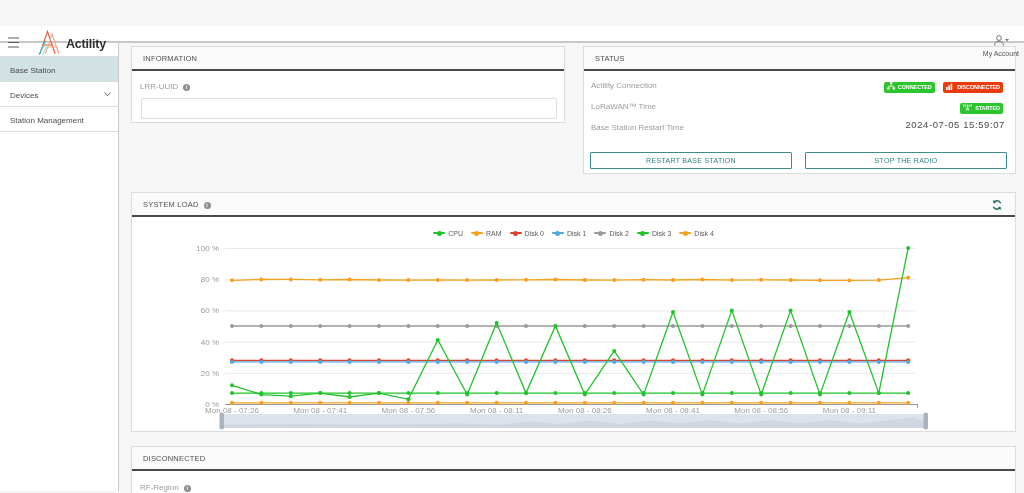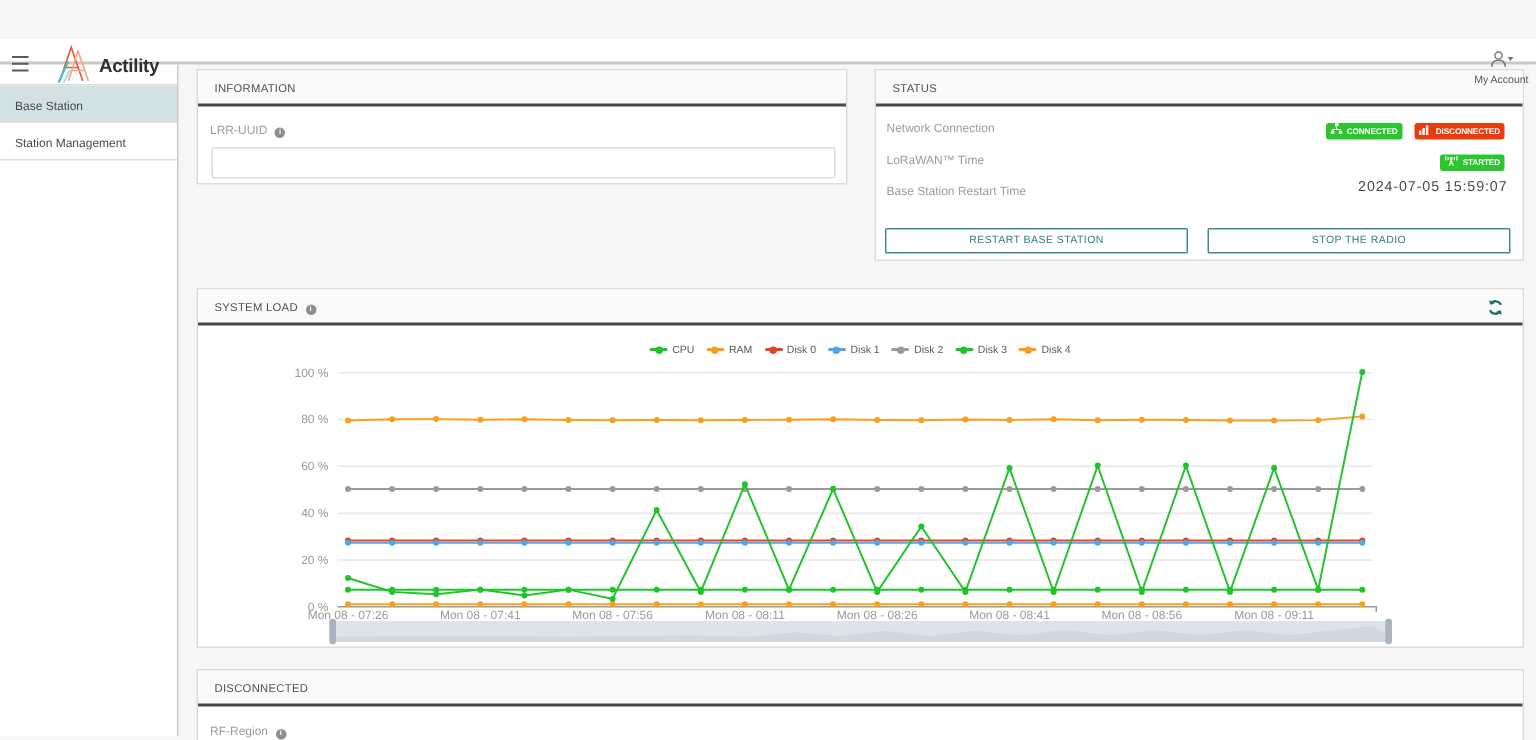--- a/index.html
+++ b/index.html
@@ -74,34 +74,37 @@
       </g>
       <path d="M12 4 l4 0 l-2 2.6 z" fill="#777"></path>
     </svg>
     <div class="lbl">My Account</div>
   </div>
 </div>
 
 <div id="sidebar">
   <div class="items">
     <div class="item sel">Base Station</div>
+    <div class="item">Devices<svg class="chev" style="position:absolute;right:7px;top:10px" width="7" height="5" viewBox="0 0 7 5">
+          <path d="M0.5 0.5 L3.5 3.8 L6.5 0.5" fill="none" stroke="#666" stroke-width="1"></path>
+        </svg></div>
     <div class="item">Station Management</div>
   </div>
 </div>
 
 <div class="panel" style="left:131px;top:46px;width:434px;height:77px">
   <div class="phead">INFORMATION</div>
   <div class="glabel abs" style="left:8px;top:35px">LRR-UUID<span class="info-i">i</span></div>
   <div class="abs" style="left:9px;top:51px;width:416px;height:21px;border:1px solid #ddd;border-radius:2px;background:#fff"></div>
 </div>
 
 <div class="panel" style="left:583px;top:46px;width:433px;height:128px">
   <div class="phead">STATUS</div>
   <div class="srow" style="top:34px">
-    <span class="glabel">Network Connection</span>
+    <span class="glabel">Actility Connection</span>
     <span class="rightv">
       <span class="badge bgreen"><svg width="8" height="8" viewBox="0 0 8 8">
             <g fill="#fff">
               <rect x="3" y="0" width="2.4" height="2.2" rx=".4"></rect>
               <rect x="0.2" y="5.2" width="2.4" height="2.2" rx=".4"></rect>
               <rect x="5.6" y="5.2" width="2.4" height="2.2" rx=".4"></rect>
               <path d="M3.9 2.2 v1.4 M1.4 5.2 V4.3 h5.2 v0.9 M4.2 3.4 v1" stroke="#fff" stroke-width="0.7" fill="none"></path>
             </g>
           </svg>CONNECTED</span>
       <span class="badge bred" style="margin-left:4px"><svg width="8" height="8" viewBox="0 0 8 8">

